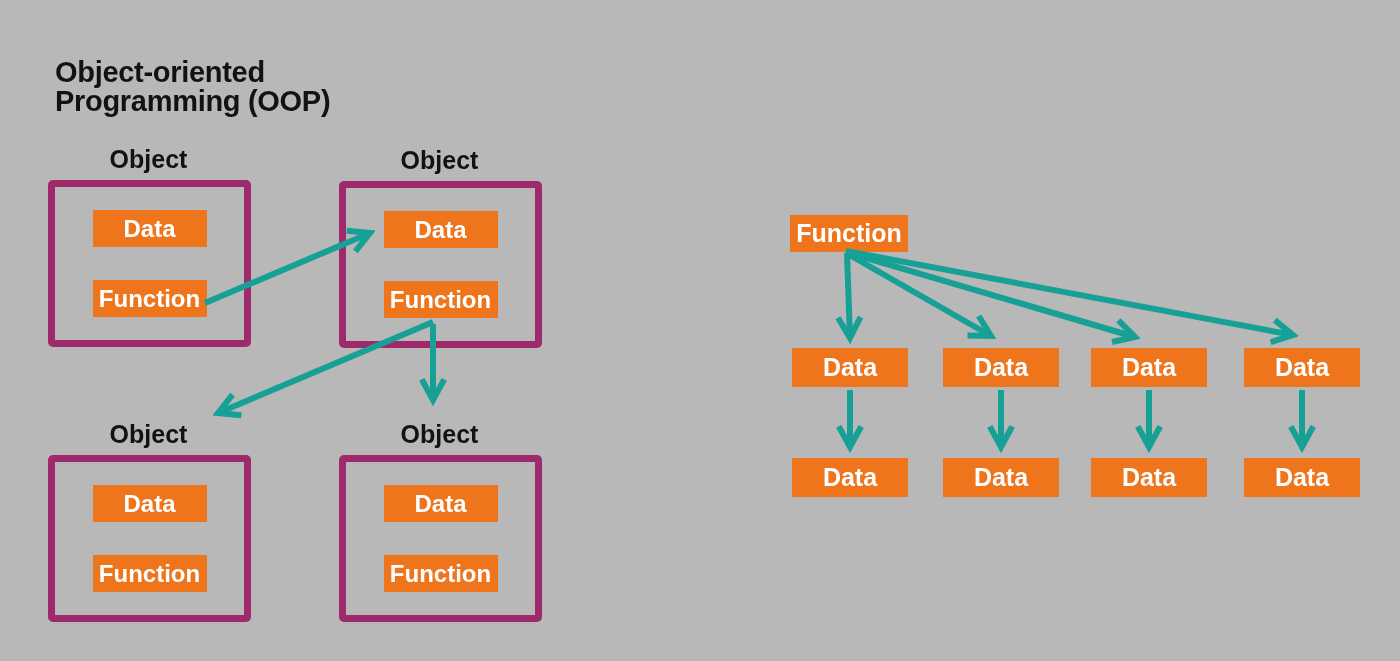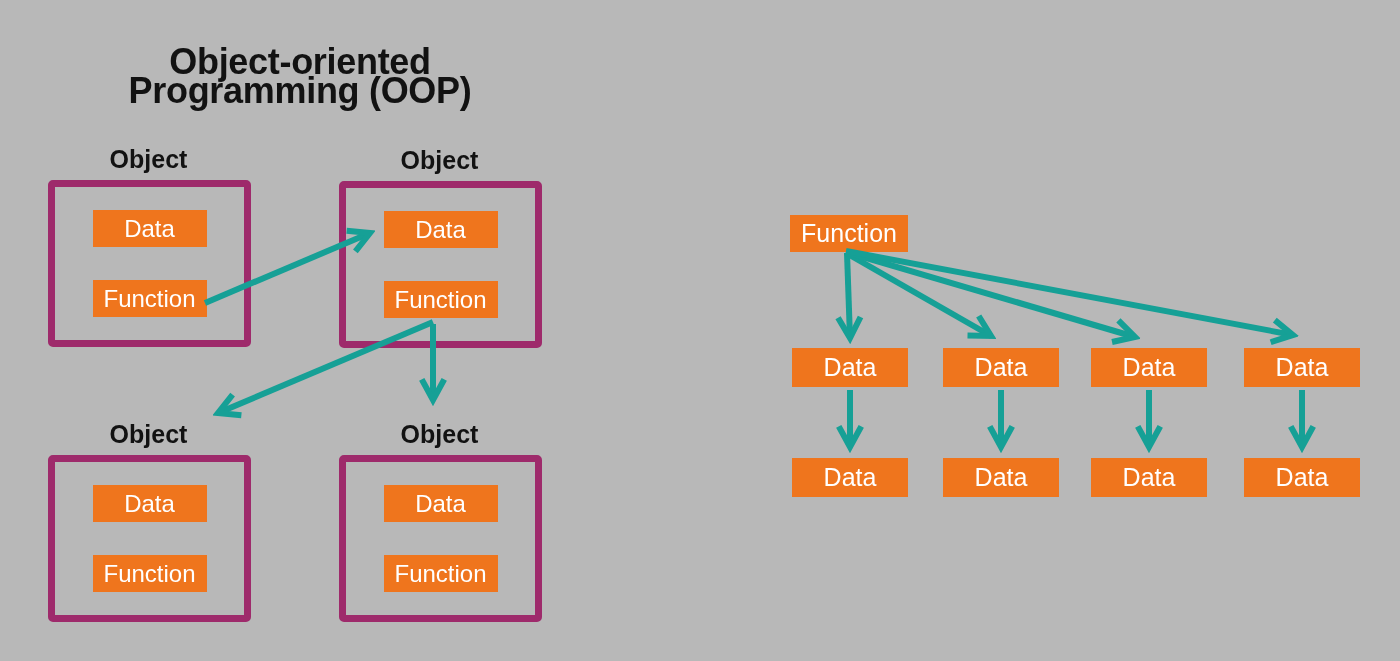--- a/index.html
+++ b/index.html
@@ -9,26 +9,26 @@
     position: relative;
     width: 1400px;
     height: 661px;
     background: var(--background, #b8b8b8);
     overflow: hidden;
   }
 
   
   .panel-title {
     position: absolute;
-    text-align: center;
-    font-size: 36px;
+    font-size: 29px;
     font-weight: bold;
     line-height: 29px;
     letter-spacing: -0.3px;
     color: var(--heading-text, #121212);
+    margin-top: 11px;
   }
   .oop-title { left: 55px;  top: 47px; width: 490px; }
   .dod-title { left: 851px; top: 47px; width: 400px; }
 
   
   .obj-group { position: absolute; width: 201px; padding-left: 8px; }
   .obj-label {
     text-align: center;
     font-size: 25px;
     font-weight: bold;
@@ -51,21 +51,21 @@
   .pos-obj1 { left: 40px;  top: 145px; }
   .pos-obj2 { left: 331px; top: 146px; }
   .pos-obj3 { left: 40px;  top: 420px; }
   .pos-obj4 { left: 331px; top: 420px; }
 
   
   .chip {
     box-sizing: border-box;
     background: var(--orange, #ef751d);
     color: var(--chip-text, #ffffff);
-    font-weight: normal;
+    font-weight: bold;
     display: flex;
     align-items: center;
     justify-content: center;
     white-space: nowrap;
   }
   .obj-box .chip { width: 114px; height: 37px; font-size: 24px; }
 
   .dod-chip { position: absolute; width: 116px; height: 39px; font-size: 25px; }
   .dod-func { left: 790px; top: 215px; width: 118px; height: 37px; }
   .c1 { left: 792px;  }

